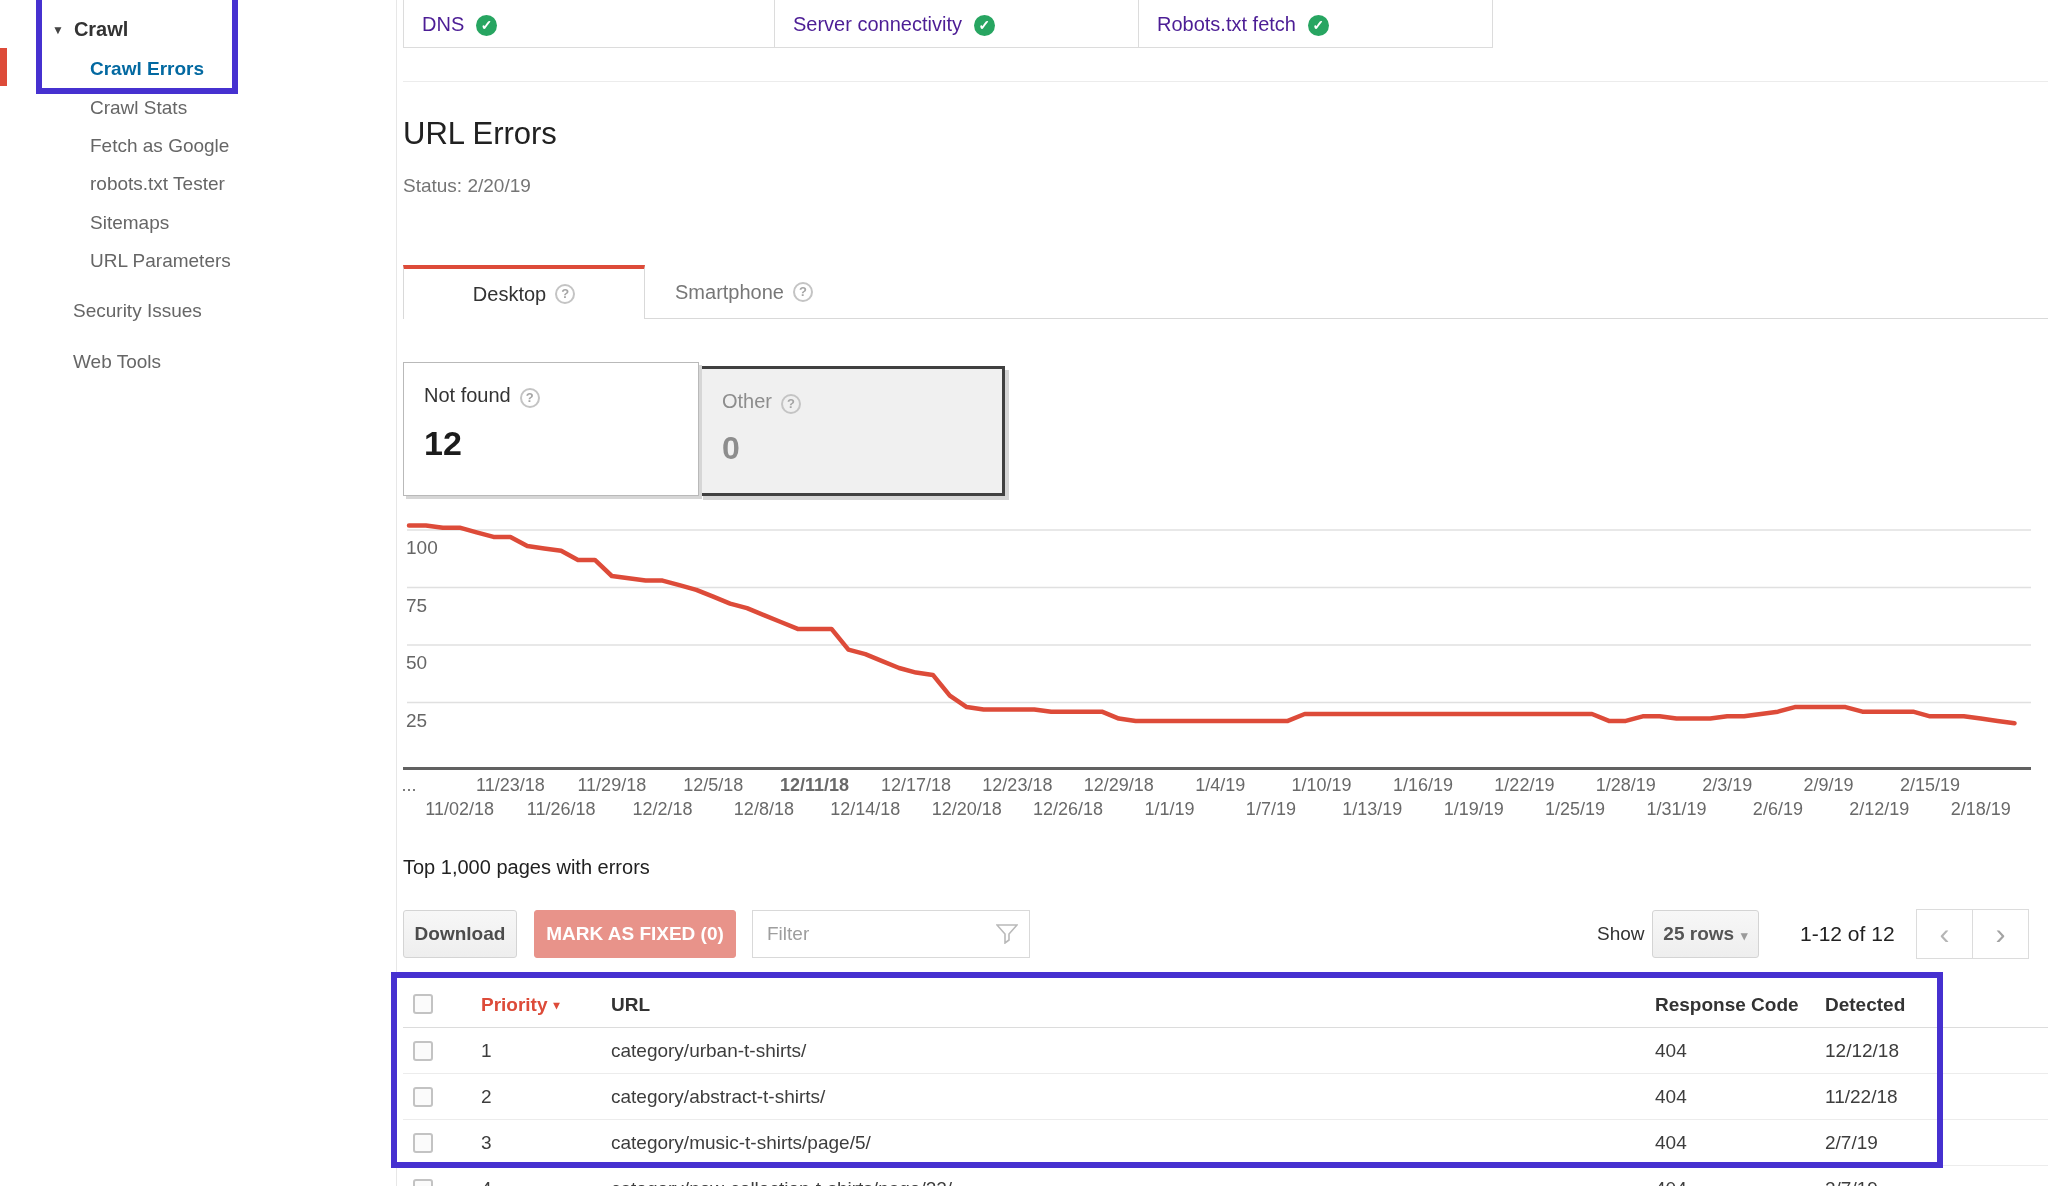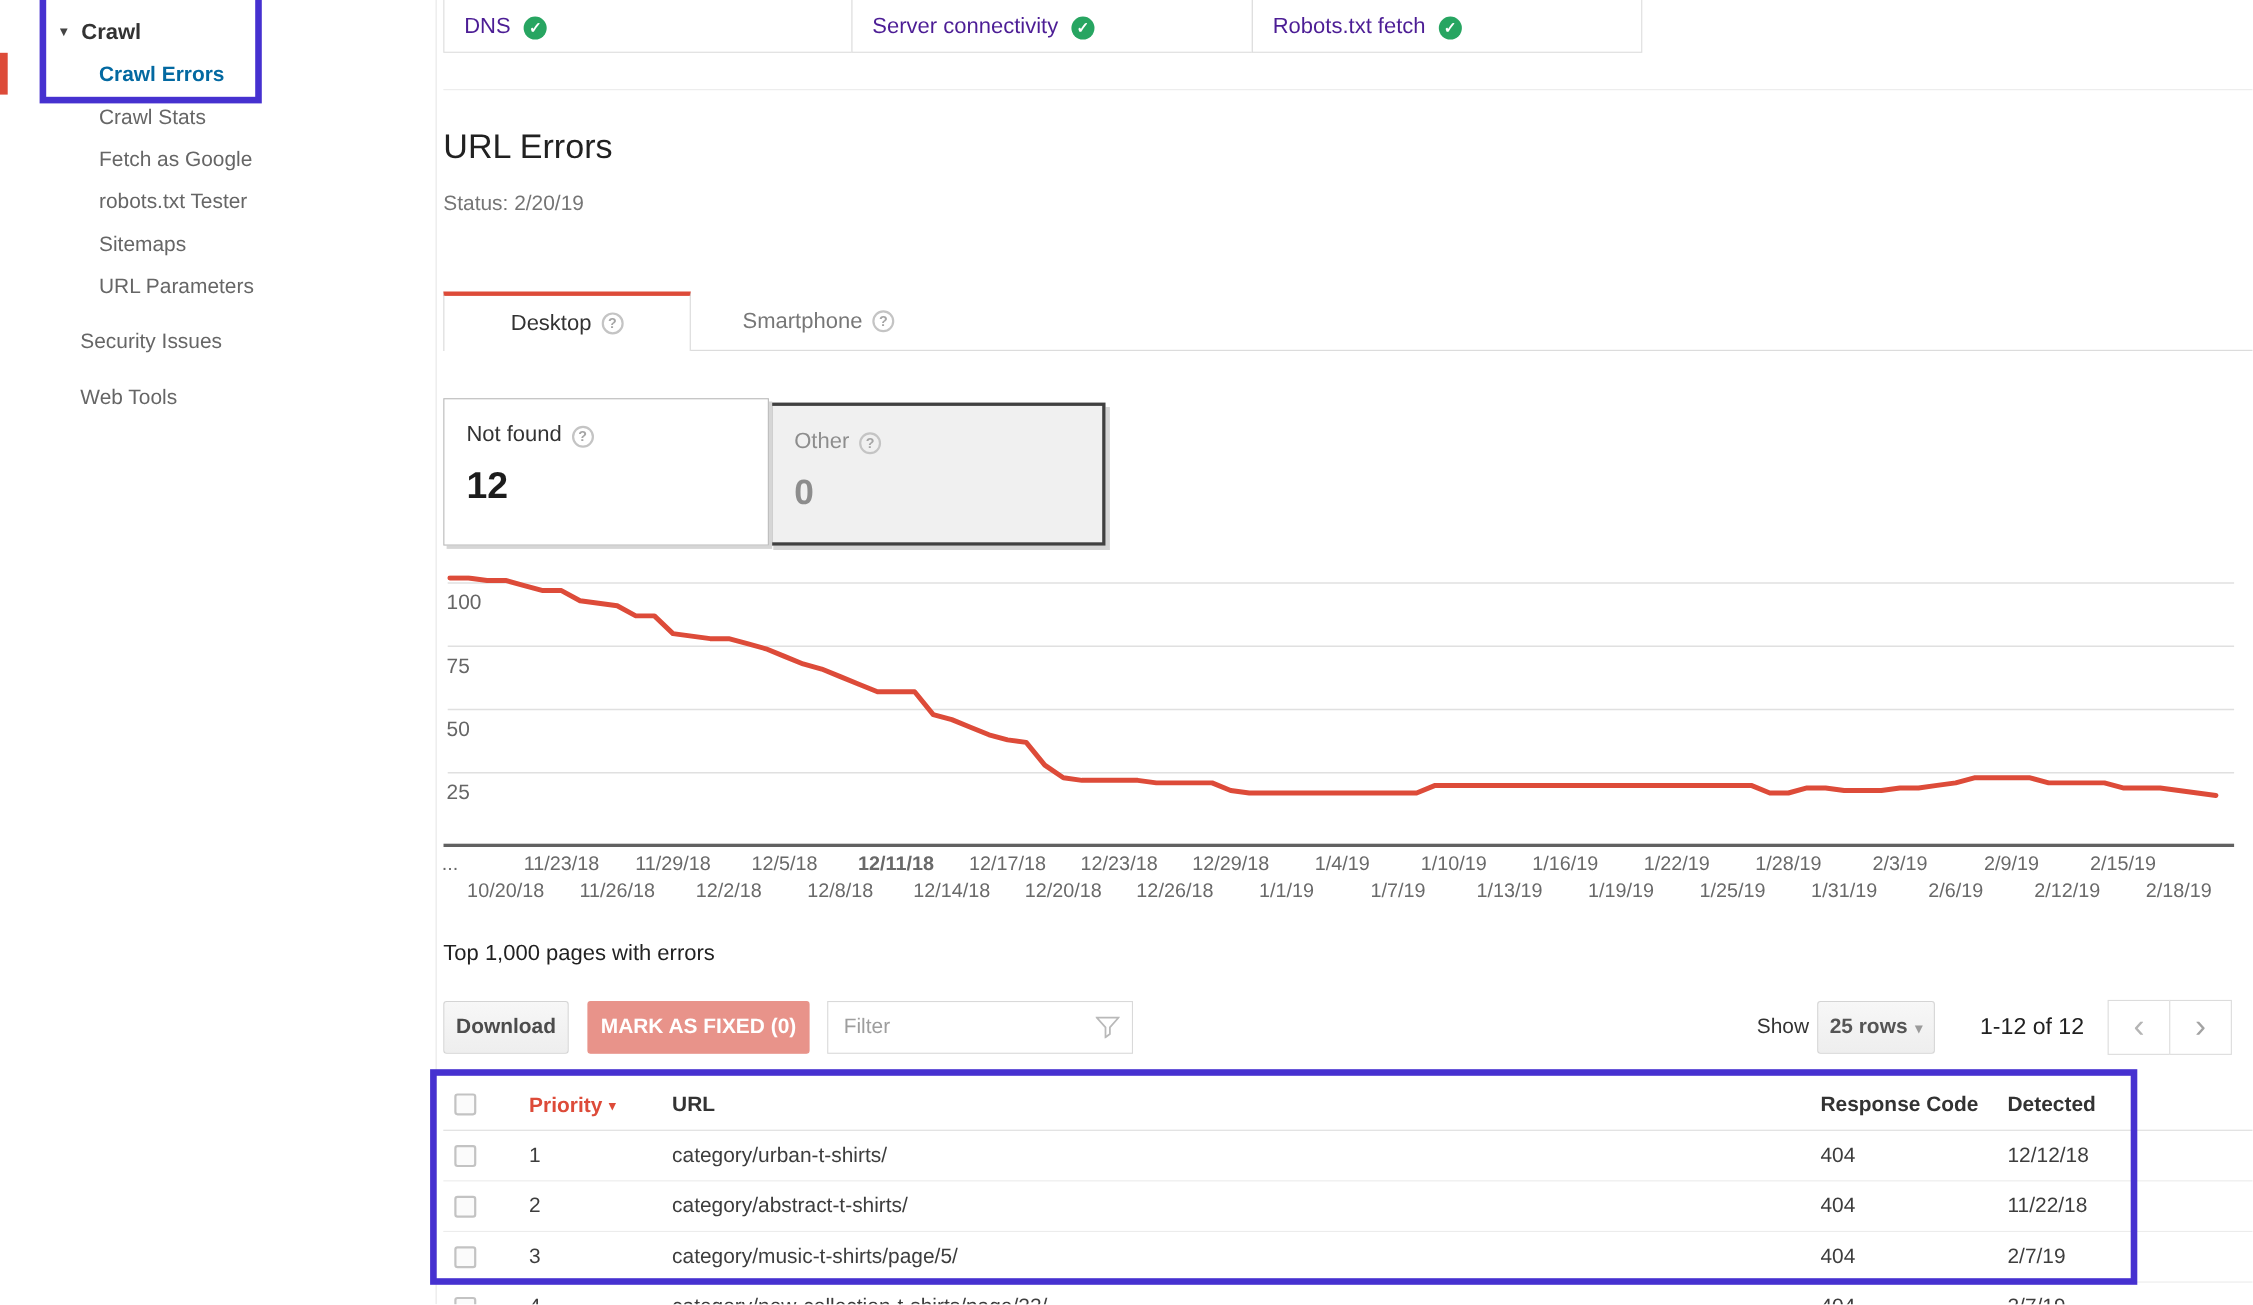--- a/index.html
+++ b/index.html
@@ -132,21 +132,21 @@
         <span class="health-label">Robots.txt fetch</span>
         <span class="okbadge">✓</span>
       </div>
     </div>
   <div class="top-rule"></div>
 
   <h1 id="page-title">URL Errors</h1>
   <div id="page-status">Status: 2/20/19</div>
 
   <div id="tabs">
-      <div class="tab tab-active" style="left: 0px; width: 225px;">
+      <div class="tab tab-active" style="left: 0px; width: 242px;">
         <span>Desktop</span>
         <span class="help">?</span>
       </div>
       <div class="tab tab-inactive" style="left: 225px; width: 232px;">
         <span>Smartphone</span>
         <span class="help">?</span>
       </div>
     </div>
   <div class="tabs-rule"></div>
 
@@ -168,21 +168,21 @@
       <text x="3" y="88.5" font-size="19" fill="#666">75</text>
       <line x1="4" x2="1628" y1="122.00000000000001" y2="122.00000000000001" stroke="#e0e0e0" stroke-width="1.5"></line>
       <text x="3" y="146" font-size="19" fill="#666">50</text>
       <line x1="4" x2="1628" y1="179.5" y2="179.5" stroke="#e0e0e0" stroke-width="1.5"></line>
       <text x="3" y="203.5" font-size="19" fill="#666">25</text>
       <rect x="0" y="244" width="1628" height="3" fill="#616161"></rect>
       <polyline points="6.0,2.4 22.9,2.4 39.8,4.7 56.7,4.7 73.6,9.3 90.5,13.9 107.4,13.9 124.3,23.1 141.2,25.4 158.1,27.7 175.0,36.9 191.9,36.9 208.8,53.0 225.7,55.3 242.6,57.6 259.5,57.6 276.4,62.2 293.3,66.8 310.2,73.7 327.1,80.6 344.0,85.2 360.9,92.1 377.8,99.0 394.7,105.9 411.6,105.9 428.5,105.9 445.4,126.6 462.3,131.2 479.2,138.1 496.1,145.0 513.0,149.6 529.9,151.9 546.8,172.6 563.7,184.1 580.6,186.4 597.5,186.4 614.4,186.4 631.3,186.4 648.2,188.7 665.1,188.7 682.0,188.7 698.9,188.7 715.8,195.6 732.7,197.9 749.6,197.9 766.5,197.9 783.4,197.9 800.3,197.9 817.2,197.9 834.1,197.9 851.0,197.9 867.9,197.9 884.8,197.9 901.7,191.0 918.6,191.0 935.5,191.0 952.4,191.0 969.3,191.0 986.2,191.0 1003.1,191.0 1020.0,191.0 1036.9,191.0 1053.8,191.0 1070.7,191.0 1087.6,191.0 1104.5,191.0 1121.4,191.0 1138.3,191.0 1155.2,191.0 1172.1,191.0 1189.0,191.0 1205.9,197.9 1222.8,197.9 1239.7,193.3 1256.6,193.3 1273.5,195.6 1290.4,195.6 1307.3,195.6 1324.2,193.3 1341.1,193.3 1358.0,191.0 1374.9,188.7 1391.8,184.1 1408.7,184.1 1425.6,184.1 1442.5,184.1 1459.4,188.7 1476.3,188.7 1493.2,188.7 1510.1,188.7 1527.0,193.3 1543.9,193.3 1560.8,193.3 1577.7,195.6 1594.6,197.9 1611.5,200.2" fill="none" stroke="#dd4b39" stroke-width="4.5" stroke-linejoin="round" stroke-linecap="round"></polyline>
     </svg>
   <div id="xticks">
       <span class="xtick" style="left: 6px; top: 5px;">...</span>
-      <span class="xtick" style="left: 56.7px; top: 29px;">10/20/18</span>
+      <span class="xtick" style="left: 56.7px; top: 29px;">11/02/18</span>
       <span class="xtick" style="left: 107.4px; top: 5px;">11/23/18</span>
       <span class="xtick" style="left: 158.1px; top: 29px;">11/26/18</span>
       <span class="xtick" style="left: 208.8px; top: 5px;">11/29/18</span>
       <span class="xtick" style="left: 259.5px; top: 29px;">12/2/18</span>
       <span class="xtick" style="left: 310.2px; top: 5px;">12/5/18</span>
       <span class="xtick" style="left: 360.9px; top: 29px;">12/8/18</span>
       <span class="xtick" style="left: 411.6px; top: 5px; font-weight: bold;">12/11/18</span>
       <span class="xtick" style="left: 462.3px; top: 29px;">12/14/18</span>
       <span class="xtick" style="left: 513px; top: 5px;">12/17/18</span>
       <span class="xtick" style="left: 563.7px; top: 29px;">12/20/18</span>

